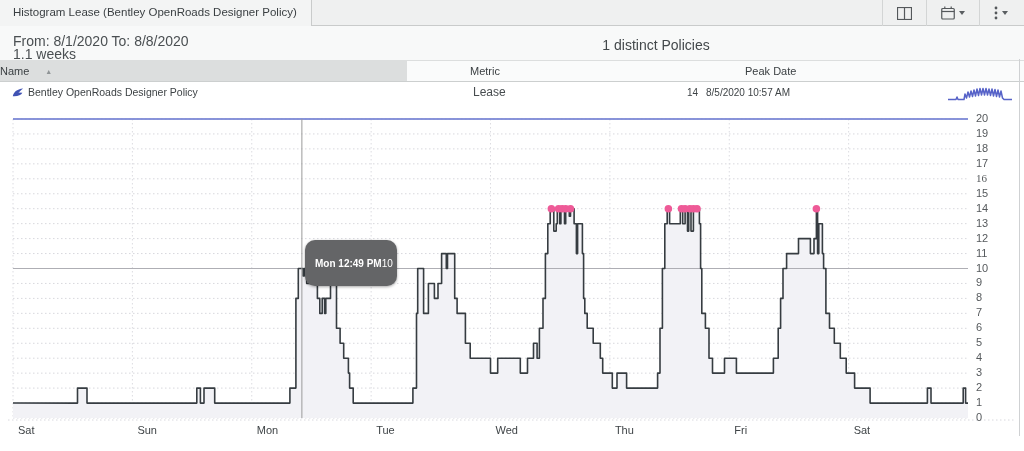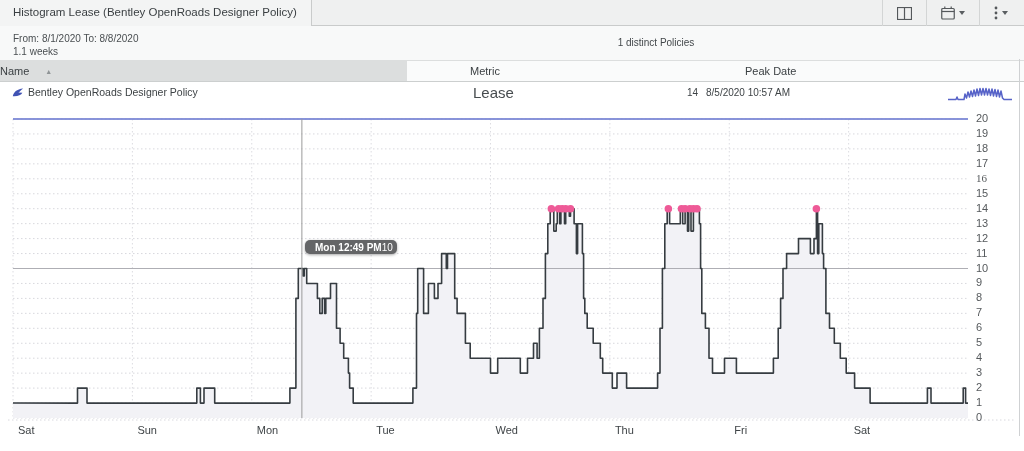--- a/index.html
+++ b/index.html
@@ -14,51 +14,51 @@
        white-space:nowrap;box-sizing:border-box;}
   .toolbar{position:absolute;right:2px;top:0;height:26px;display:flex;}
   .tb-btn{height:26px;display:flex;align-items:center;justify-content:center;gap:4px;
           border-left:1px solid #d3d5d5;padding:0 14px;cursor:default;}
   .caret{width:0;height:0;border-left:3.5px solid transparent;border-right:3.5px solid transparent;
          border-top:4px solid #5a5e61;}
   .icon-svg{display:block;}
 
   
   .infobar{position:absolute;top:26px;left:0;width:1024px;height:35px;background:#f8f9f9;
-           border-bottom:1px solid #dcdede;box-sizing:border-box;font-size:10px;color:#4a4f52;padding-left:16px;}
+           border-bottom:1px solid #dcdede;box-sizing:border-box;font-size:14px;color:#4a4f52;padding-left:16px;}
   .ib-line1{position:absolute;left:13px;top:7px;}
   .ib-line2{position:absolute;left:13px;top:20px;}
   .ib-center{position:absolute;left:656px;top:11px;transform:translateX(-50%);white-space:nowrap;color:#43484b;text-align:center;}
 
   
   .thead{position:absolute;top:61px;left:0;width:1024px;height:21px;background:#fafbfb;
          border-bottom:1px solid #cccfcf;box-sizing:border-box;font-size:11px;color:#3a3f42;}
   .th-name{position:absolute;left:0;top:0;width:407px;height:20px;line-height:20px;background:#dcdede;}
   .th-name span.lbl{}
   .sort{font-size:7px;color:#8f9496;margin-left:16px;vertical-align:1px;}
   .th-metric{position:absolute;left:470px;top:0;line-height:20px;}
   .th-peak{position:absolute;left:600px;width:98px;top:0;line-height:20px;text-align:right;}
   .th-peakdate{position:absolute;left:706px;top:0;line-height:20px;padding-left:39px;}
 
   .trow{position:absolute;top:82px;left:0;width:1024px;height:22px;background:#fff;font-size:10.5px;color:#3e4346;}
   .b-icon{position:absolute;left:12px;top:5px;}
   .td-name{position:absolute;left:28px;top:0;line-height:21px;}
-  .td-metric{position:absolute;left:473px;top:0;line-height:21px;font-size:15px;color:#474c4f;}
+  .td-metric{position:absolute;left:473px;top:0;line-height:21px;font-size:12px;color:#474c4f;}
   .td-peak{position:absolute;left:600px;width:98px;top:0;line-height:21px;text-align:right;font-size:10px;}
   .td-peakdate{position:absolute;left:706px;top:0;line-height:21px;font-size:10px;}
   .sparkline{position:absolute;left:948px;top:2px;}
 
   
   .chart{position:absolute;top:104px;left:0;width:1024px;height:347px;background:#fff;}
   #plot{position:absolute;left:0;top:0;}
   .ytick{position:absolute;left:976px;font-size:11px;color:#55595c;}
   .xtick{position:absolute;top:320px;font-size:11px;color:#3f4447;}
   .tooltip{position:absolute;left:305px;top:136px;width:72px;height:14px;background:#646567;
-           border-radius:5px;box-shadow:0 1px 3px rgba(0,0,0,.35);color:#fff;font-size:10px;
-           display:flex;align-items:center;justify-content:space-between;padding:0 10px;z-index:5;}
+           border-radius:10px;box-shadow:0 1px 3px rgba(0,0,0,.35);color:#fff;font-size:10px;
+           display:flex;align-items:center;justify-content:space-between;padding:16px 10px;z-index:5;}
   .tt-label{font-weight:bold;white-space:nowrap;}
   .right-border{position:absolute;left:1019px;top:59px;width:1px;height:377px;background:#cfd1d3;}
 </style>
 </head>
 <body>
 
 <div class="app">
 
   <div class="topbar">
     <div class="tab">

